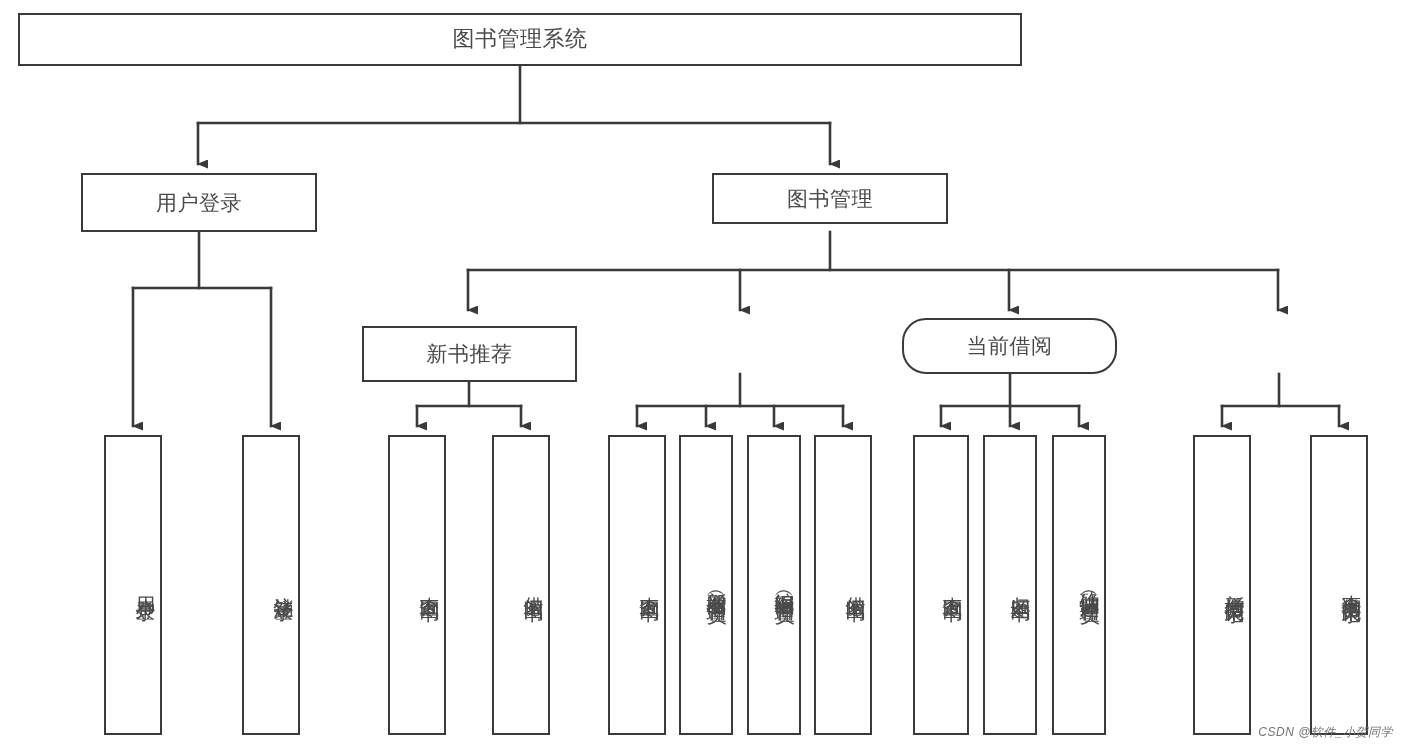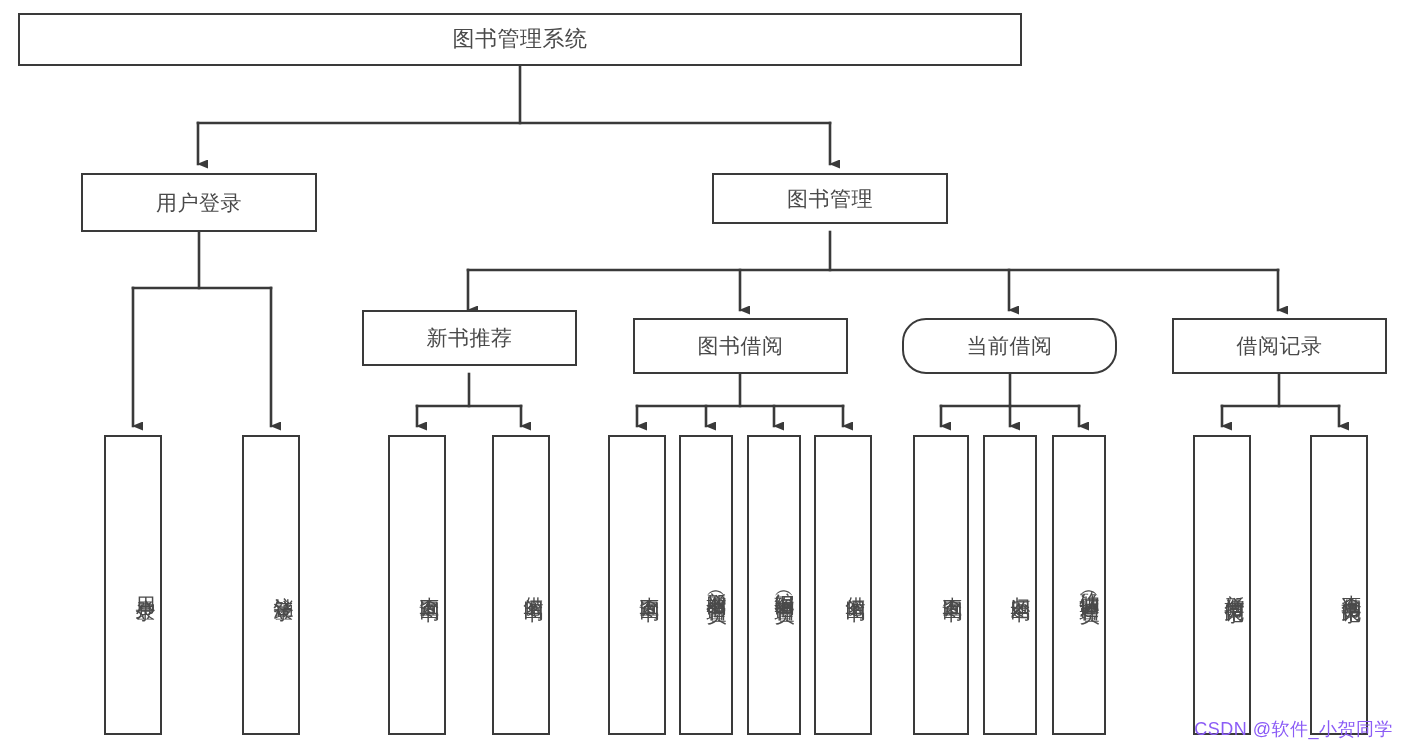--- a/index.html
+++ b/index.html
@@ -56,24 +56,25 @@
   }
   .node-v .vlabel {
     writing-mode: vertical-rl;
     text-orientation: upright;
     display: block;
   }
   #watermark {
     position: absolute;
     right: 12px;
     bottom: 6px;
-    font-size: 18px;
-    color: #8b5cf6;
+    font-size: 12px;
+    color: #737373;
     white-space: nowrap;
     letter-spacing: 0.5px;
+    font-style: italic;
   }
 </style>
 </head>
 <body>
 
 <div id="diagram-root">
 
   <svg id="edge-layer" viewBox="0 0 1405 747" width="1405" height="747" xmlns="http://www.w3.org/2000/svg">
     <defs>
       <marker id="arrowhead" markerWidth="9" markerHeight="11" refX="4.5" refY="10" orient="auto" markerUnits="userSpaceOnUse">
@@ -129,35 +130,29 @@
   </div>
 
   <div class="node node-h" style="left:81px; top:173px; width:236px; height:59px;">
     <span>用户登录</span>
   </div>
 
   <div class="node node-h" style="left:712px; top:173px; width:236px; height:51px;">
     <span>图书管理</span>
   </div>
 
-  <div class="node node-h" style="left:362px; top:310px; width:215px; height:56px;">
+  <div class="node node-h" style="left:362px; top:326px; width:215px; height:56px;">
     <span>新书推荐</span>
   </div>
 
-  <div class="node node-h" style="left:633px; top:318px; width:215px; height:56px;">
-    <span>图书借阅</span>
-  </div>
 
   <div class="node node-h" style="left:902px; top:318px; width:215px; height:56px;border-radius:24px;">
     <span>当前借阅</span>
   </div>
 
-  <div class="node node-h" style="left:1172px; top:318px; width:215px; height:56px;">
-    <span>借阅记录</span>
-  </div>
 
   <div class="node node-v" style="left:104px; top:435px; width:58px; height:300px;">
     <span class="vlabel">用户登录</span>
   </div>
 
   <div class="node node-v" style="left:242px; top:435px; width:58px; height:300px;">
     <span class="vlabel">注销登录</span>
   </div>
 
   <div class="node node-v" style="left:388px; top:435px; width:58px; height:300px;">

